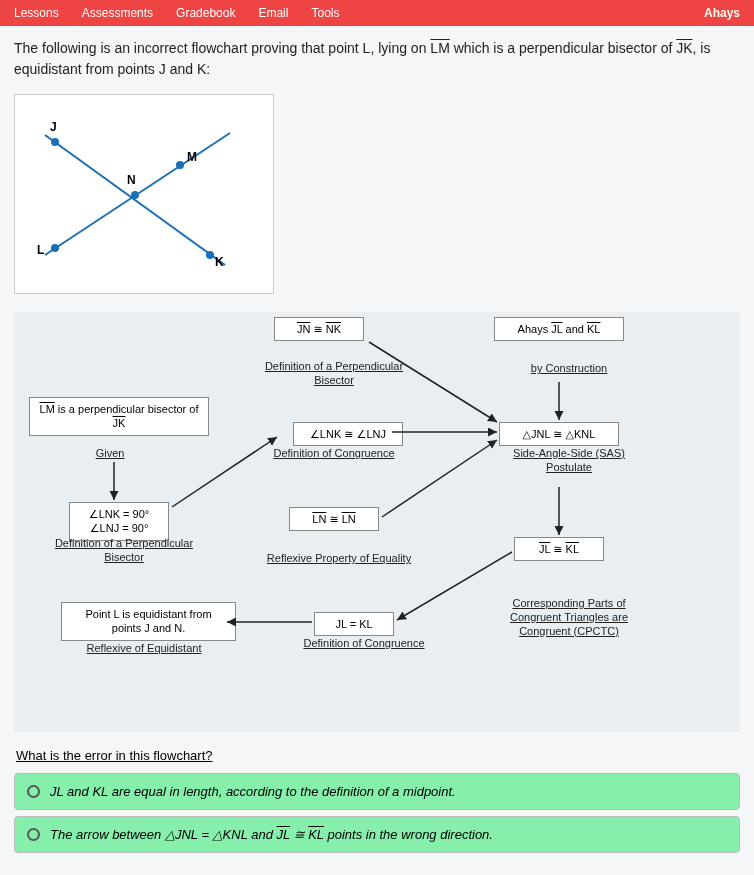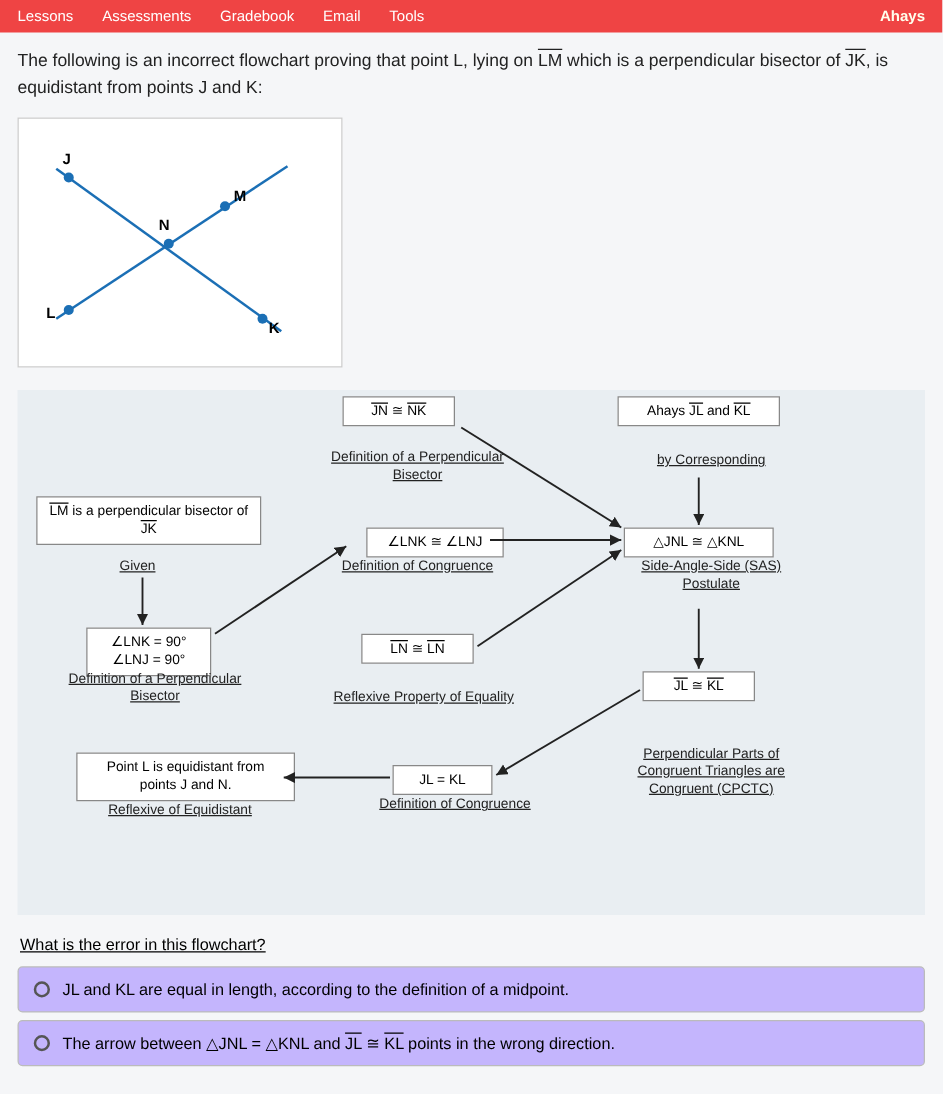--- a/index.html
+++ b/index.html
@@ -8,21 +8,21 @@
   .navbar .spacer { flex: 1; }
   .navbar .user { font-weight: bold; color: #ffe; }
   .content { padding: 12px 14px; }
   .prompt { font-size: 14px; color: #222; line-height: 1.5; margin-bottom: 14px; }
   .over { text-decoration: overline; }
   .geo-panel { width: 260px; height: 200px; background:#fff; border:1px solid #ccc; position:relative; margin-bottom:18px; }
   .flow-panel { background:#e9eef2; padding:20px 10px 10px 10px; position:relative; height:420px; margin-bottom:16px; }
   .fbox { position:absolute; background:#fff; border:1px solid #888; padding:4px 8px; font-size:11px; text-align:center; line-height:1.3; }
   .flabel { position:absolute; font-size:11px; text-align:center; color:#222; line-height:1.25;text-decoration:underline; }
   .question { font-size:13px; margin:14px 2px 10px 2px;text-decoration:underline; }
-  .optrow { border:1px solid #bbb; background:#c4b5fd; padding:10px 12px; margin:6px 0; border-radius:4px; display:flex; align-items:center; gap:10px; font-size:13px; }
+  .optrow { border:1px solid #bbb; background:#86efac; padding:10px 12px; margin:6px 0; border-radius:4px; display:flex; align-items:center; gap:10px; font-size:13px;font-style:italic; }
   .radio { width:13px; height:13px; border:2px solid #555; border-radius:50%; flex-shrink:0; }
   svg.geo { position:absolute; top:0; left:0; }
   .ptlabel { position:absolute; font-size:12px; font-weight:bold; }
 </style>
 </head>
 <body>
 
 <div class="navbar">
   <span>Lessons</span>
   <span>Assessments</span>
@@ -59,21 +59,21 @@
   <div class="flow-panel">
 
     <div class="fbox" style="left:260px; top:5px; width:90px;">
       <span class="over">JN</span><span> ≅ </span><span class="over">NK</span>
     </div>
     <div class="fbox" style="left:480px; top:5px; width:130px;">
       <span>Ahays </span><span class="over">JL</span><span> and </span><span class="over">KL</span>
     </div>
 
     <div class="flabel" style="left:250px; top:48px; width:140px;">Definition of a Perpendicular Bisector</div>
-    <div class="flabel" style="left:500px; top:50px; width:110px;">by Corresponding</div>
+    <div class="flabel" style="left:500px; top:50px; width:110px;">by Construction</div>
 
     <div class="fbox" style="left:15px; top:85px; width:180px;">
       <span class="over">LM</span><span> is a perpendicular bisector of </span><span class="over">JK</span>
     </div>
     <div class="fbox" style="left:279px; top:110px; width:110px;">∠LNK ≅ ∠LNJ</div>
     <div class="fbox" style="left:485px; top:110px; width:120px;">△JNL ≅ △KNL</div>
 
     <div class="flabel" style="left:66px; top:135px; width:60px;">Given</div>
     <div class="flabel" style="left:250px; top:135px; width:140px;">Definition of Congruence</div>
     <div class="flabel" style="left:490px; top:135px; width:130px;">Side-Angle-Side (SAS) Postulate</div>
@@ -88,21 +88,21 @@
     </div>
 
     <div class="flabel" style="left:40px; top:225px; width:140px;">Definition of a Perpendicular Bisector</div>
     <div class="flabel" style="left:250px; top:240px; width:150px;">Reflexive Property of Equality</div>
 
     <div class="fbox" style="left:35px; top:290px; width:175px;margin-left:12px;">Point L is equidistant from points J and N.</div>
     <div class="fbox" style="left:300px; top:300px; width:80px;">JL = KL</div>
 
     <div class="flabel" style="left:55px; top:330px; width:150px;">Reflexive of Equidistant</div>
     <div class="flabel" style="left:275px; top:325px; width:150px;">Definition of Congruence</div>
-    <div class="flabel" style="left:475px; top:285px; width:160px;">Perpendicular Parts of Congruent Triangles are Congruent (CPCTC)</div>
+    <div class="flabel" style="left:475px; top:285px; width:160px;">Corresponding Parts of Congruent Triangles are Congruent (CPCTC)</div>
 
     <svg width="100%" height="100%" style="position:absolute;top:0;left:0;pointer-events:none;">
       <defs>
         <marker id="ah" markerWidth="8" markerHeight="8" refX="6" refY="3" orient="auto">
           <path d="M0,0 L6,3 L0,6 Z" fill="#222"></path>
         </marker>
       </defs>
 
       <line x1="100" y1="150" x2="100" y2="188" stroke="#222" stroke-width="1.5" marker-end="url(#ah)"></line>
 

